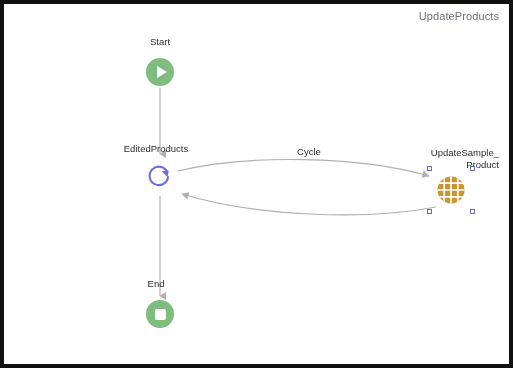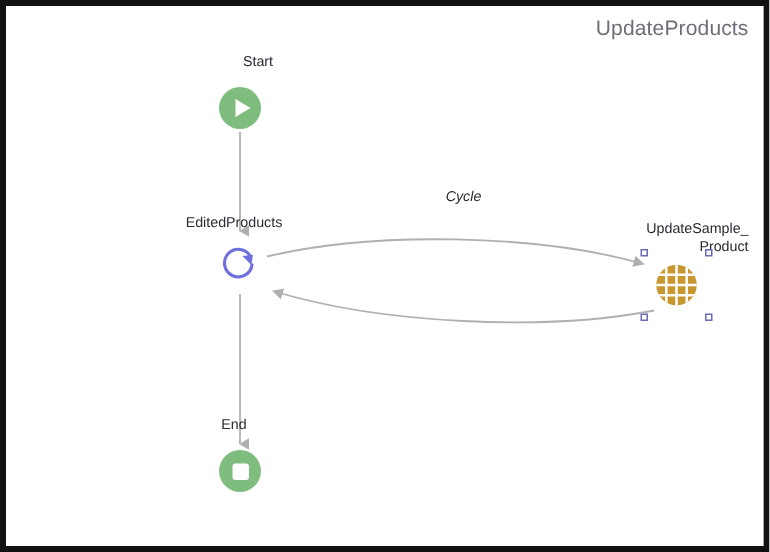--- a/index.html
+++ b/index.html
@@ -32,21 +32,21 @@
     height: 360px;
     background: #ffffff;
     overflow: hidden;
   }
 
   
   #diagram-title {
     position: absolute;
     right: 10px;
     top: 6px;
-    font-size: 14px;
+    font-size: 11px;
     color: #6e6e78;
     letter-spacing: 0.1px;
     white-space: nowrap;
   }
 
   
   #edge-layer {
     position: absolute;
     left: 0;
     top: 0;
@@ -154,24 +154,24 @@
 
       <g>
         <path d="M432,203 C360,217 250,212 178,190" fill="none" stroke="#b0b0b0" stroke-width="1.2" marker-end="url(#arrow-generic)"></path>
       </g>
 
       <g>
         <line x1="156" y1="192" x2="156" y2="292" stroke="#b0b0b0" stroke-width="1.2" marker-end="url(#arrow-down)"></line>
       </g>
     </svg>
 
-    <div class="node-label" style="left:305px; top:122px;font-style:italic;">Cycle</div>
+    <div class="node-label" style="left:305px; top:142px;">Cycle</div>
 
     <div class="node" style="left:156px; top:68px;">
-      <div class="node-label" style="left:12px; top:-36px;">Start</div>
+      <div class="node-label" style="left:0px; top:-36px;">Start</div>
       <div class="glyph">
         <div class="round-badge">
           <div class="play-tri"></div>
         </div>
       </div>
     </div>
 
     <div class="node" style="left:156px; top:175px;">
       <div class="node-label" style="left:-4px; top:-36px;">EditedProducts</div>
       <div class="glyph">

